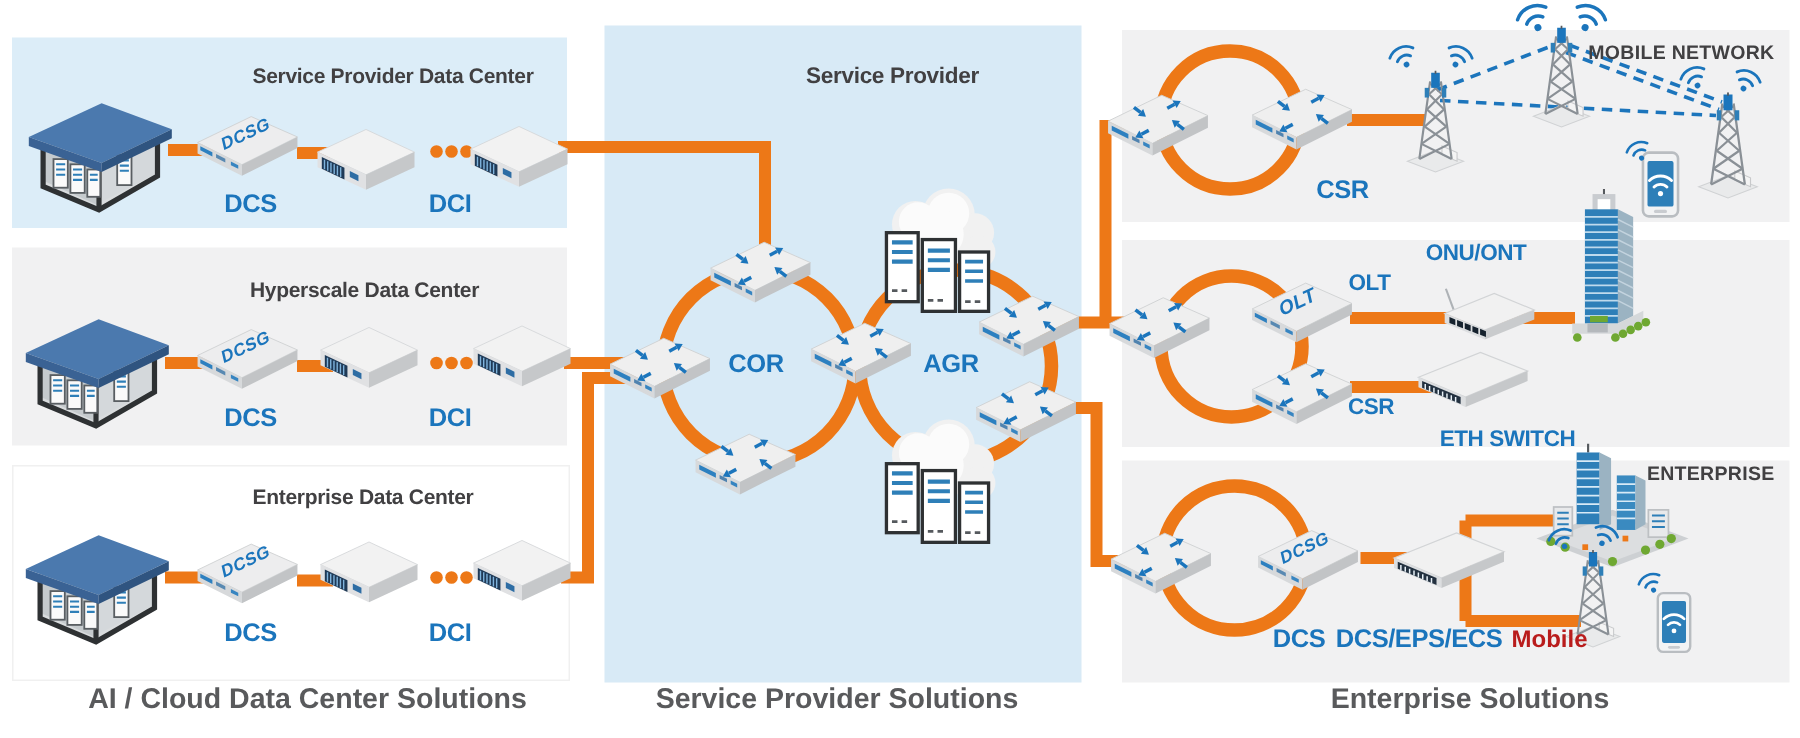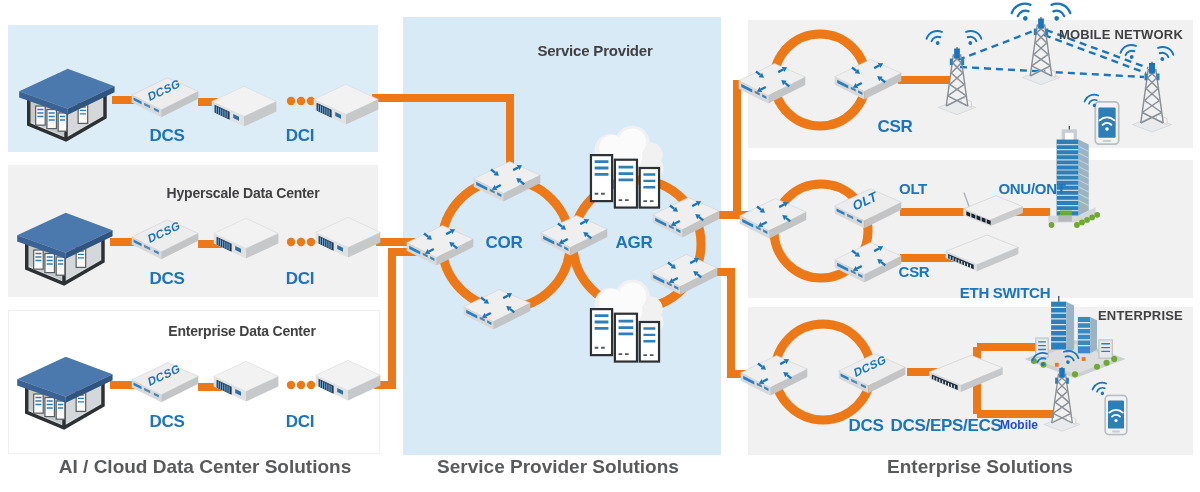--- a/index.html
+++ b/index.html
@@ -7,21 +7,21 @@
   #canvas{position:relative;width:1200px;height:492px;background:#ffffff;overflow:hidden;}
   .panel{position:absolute;}
   .panel.blue{background:#dcedf8;}
   .panel.gray{background:#f1f1f2;}
   .panel.white{background:#ffffff;border:1px solid #f0f0f0;}
   .lbl{position:absolute;white-space:nowrap;}
   .title{color:#414042;font-weight:700;font-size:14px;letter-spacing:-0.2px;transform:translateX(-50%);}
   .blue-lbl{color:#1b75bc;font-weight:700;font-size:17px;letter-spacing:-0.3px;transform:translateX(-50%);}
   .blue-lbl.sm{font-size:15px;}
   .right-title{color:#414042;font-weight:700;font-size:13px;letter-spacing:0.2px;text-align:right;line-height:17px;}
-  .mobile-lbl{color:#1d4ed8;font-weight:700;font-size:12px;transform:translateX(-50%);}
+  .mobile-lbl{color:#b91c1c;font-weight:700;font-size:16px;transform:translateX(-50%);margin-left:14px;}
   .caption{color:#595a5c;font-weight:700;font-size:19px;letter-spacing:0px;transform:translateX(-50%);}
   .dev{position:absolute;}
   .dev svg{display:block;width:100%;height:100%;}
   .dev-text{position:absolute;color:#1b75bc;font-weight:700;font-size:11.5px;letter-spacing:0.4px;
             transform:translate(-50%,-50%) rotate(-25deg) skewX(-12deg);white-space:nowrap;}
   .dev-text.olt{font-size:13px;}
   #wires{position:absolute;left:0;top:0;z-index:5;pointer-events:none;}
   .layer-dev{z-index:10;}
   .layer-lbl{z-index:20;}
 </style>
@@ -534,40 +534,41 @@
       <svg viewBox="0 0 36 30">
         <use href="#sym-wifi"></use>
       </svg>
     </div>
   <div class="dev layer-dev" style="left:1090px;top:380px;width:20px;height:16px;transform:rotate(-24deg);">
       <svg viewBox="0 0 36 30">
         <use href="#sym-wifi"></use>
       </svg>
     </div>
 
+  <span class="lbl title layer-lbl" style="left:262px;top:42px;">Service Provider Data Center</span>
   <span class="lbl blue-lbl layer-lbl" style="left:167px;top:126px;">DCS</span>
   <span class="lbl blue-lbl layer-lbl" style="left:300px;top:126px;">DCI</span>
 
   <span class="lbl title layer-lbl" style="left:243px;top:185px;">Hyperscale Data Center</span>
   <span class="lbl blue-lbl layer-lbl" style="left:167px;top:269px;">DCS</span>
   <span class="lbl blue-lbl layer-lbl" style="left:300px;top:269px;">DCI</span>
 
   <span class="lbl title layer-lbl" style="left:242px;top:323px;text-align:center;">Enterprise Data Center</span>
   <span class="lbl blue-lbl layer-lbl" style="left:167px;top:412px;">DCS</span>
   <span class="lbl blue-lbl layer-lbl" style="left:300px;top:412px;">DCI</span>
 
   <span class="lbl title layer-lbl" style="left:563px;top:42px;font-size:15px;margin-left:32px;">Service Provider</span>
   <span class="lbl blue-lbl layer-lbl" style="left:504px;top:233px;">COR</span>
   <span class="lbl blue-lbl layer-lbl" style="left:634px;top:233px;">AGR</span>
 
   <span class="lbl right-title layer-lbl" style="right:17px;top:26px;">MOBILE NETWORK</span>
   <span class="lbl blue-lbl layer-lbl" style="left:895px;top:117px;">CSR</span>
 
   <span class="lbl blue-lbl sm layer-lbl" style="left:913px;top:180px;">OLT</span>
-  <span class="lbl blue-lbl sm layer-lbl" style="left:984px;top:180px;margin-left:48px;">ONU/ONT</span>
+  <span class="lbl blue-lbl sm layer-lbl" style="left:984px;top:160px;">ONU/ONT</span>
   <span class="lbl blue-lbl sm layer-lbl" style="left:914px;top:263px;">CSR</span>
   <span class="lbl blue-lbl sm layer-lbl" style="left:1005px;top:284px;">ETH SWITCH</span>
 
   <span class="lbl right-title layer-lbl" style="right:17px;top:307px;">ENTERPRISE</span>
   <span class="lbl blue-lbl layer-lbl" style="left:866px;top:416px;">DCS</span>
   <span class="lbl blue-lbl layer-lbl" style="left:946px;top:416px;">DCS/EPS/ECS</span>
   <span class="lbl mobile-lbl layer-lbl" style="left:1019px;top:418px;">Mobile</span>
 
   <span class="lbl caption layer-lbl" style="left:205px;top:456px;">AI / Cloud Data Center Solutions</span>
   <span class="lbl caption layer-lbl" style="left:558px;top:456px;">Service Provider Solutions</span>

